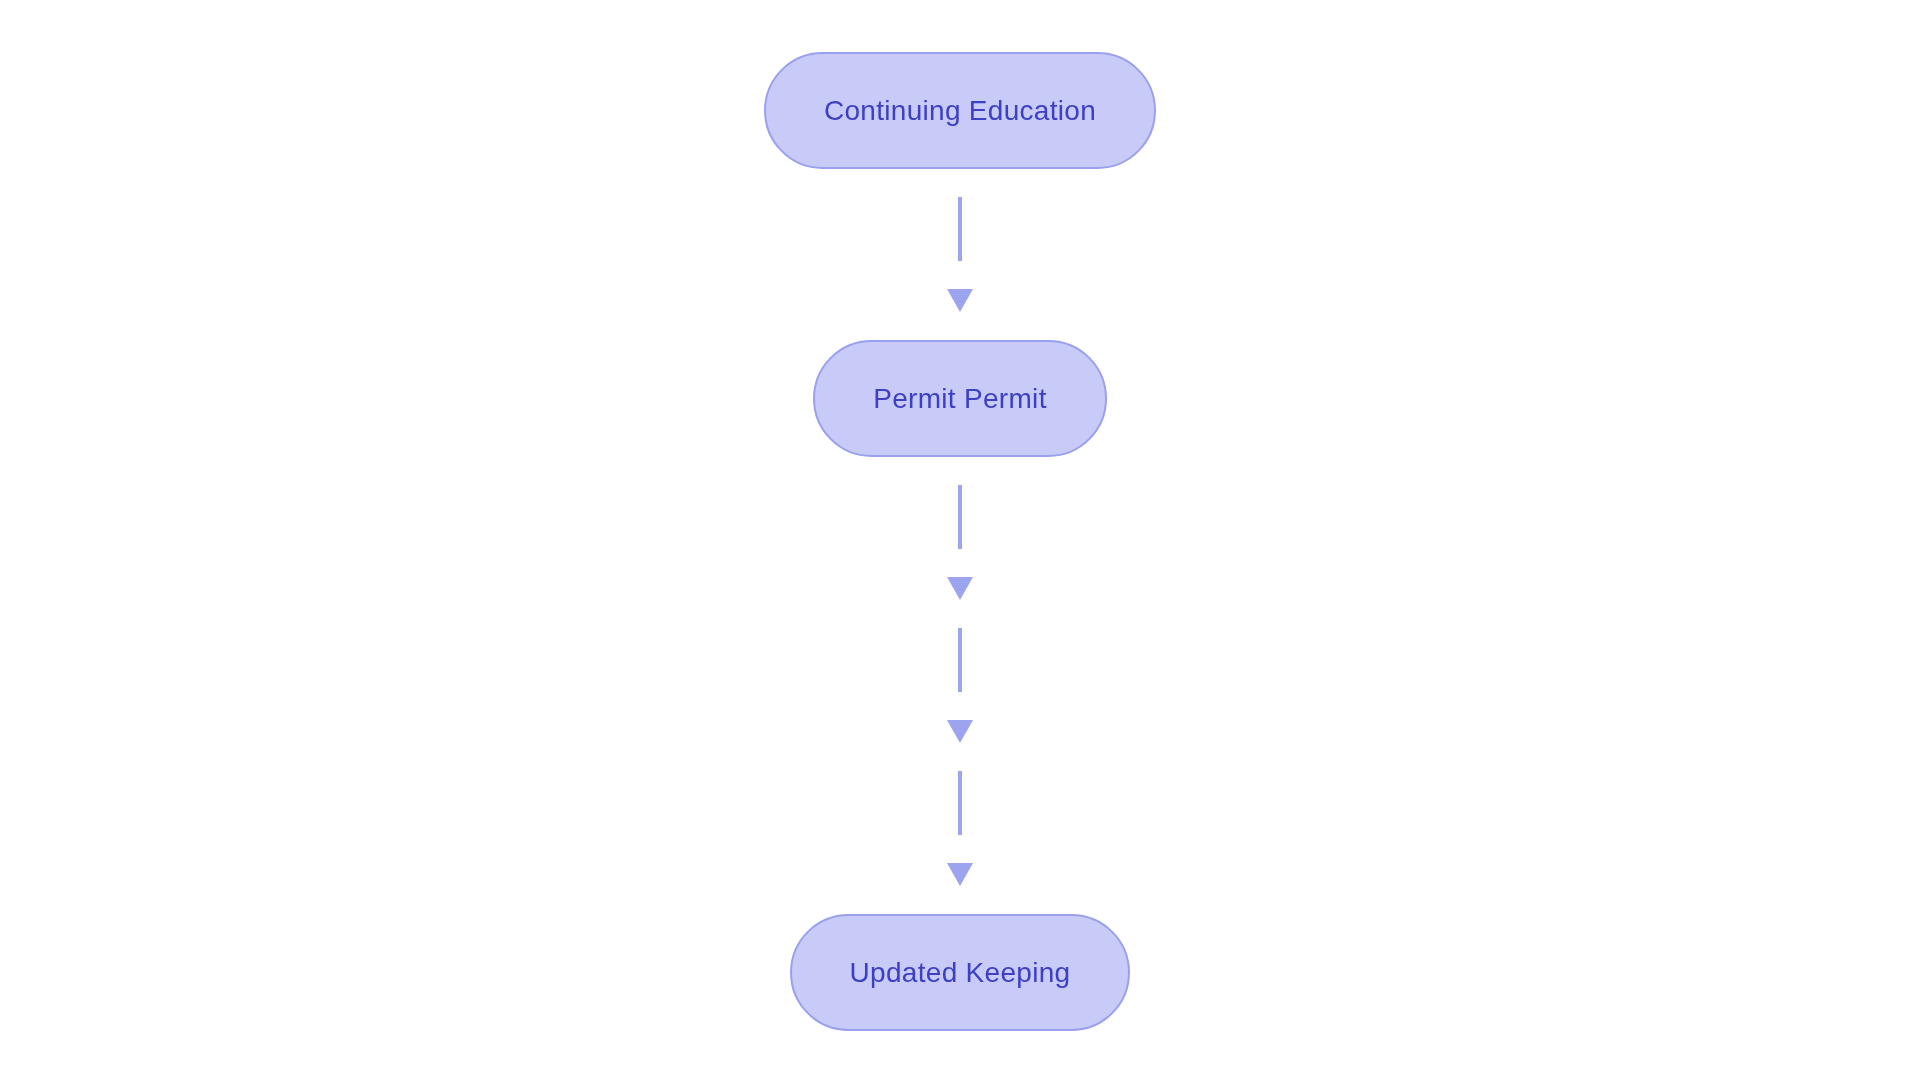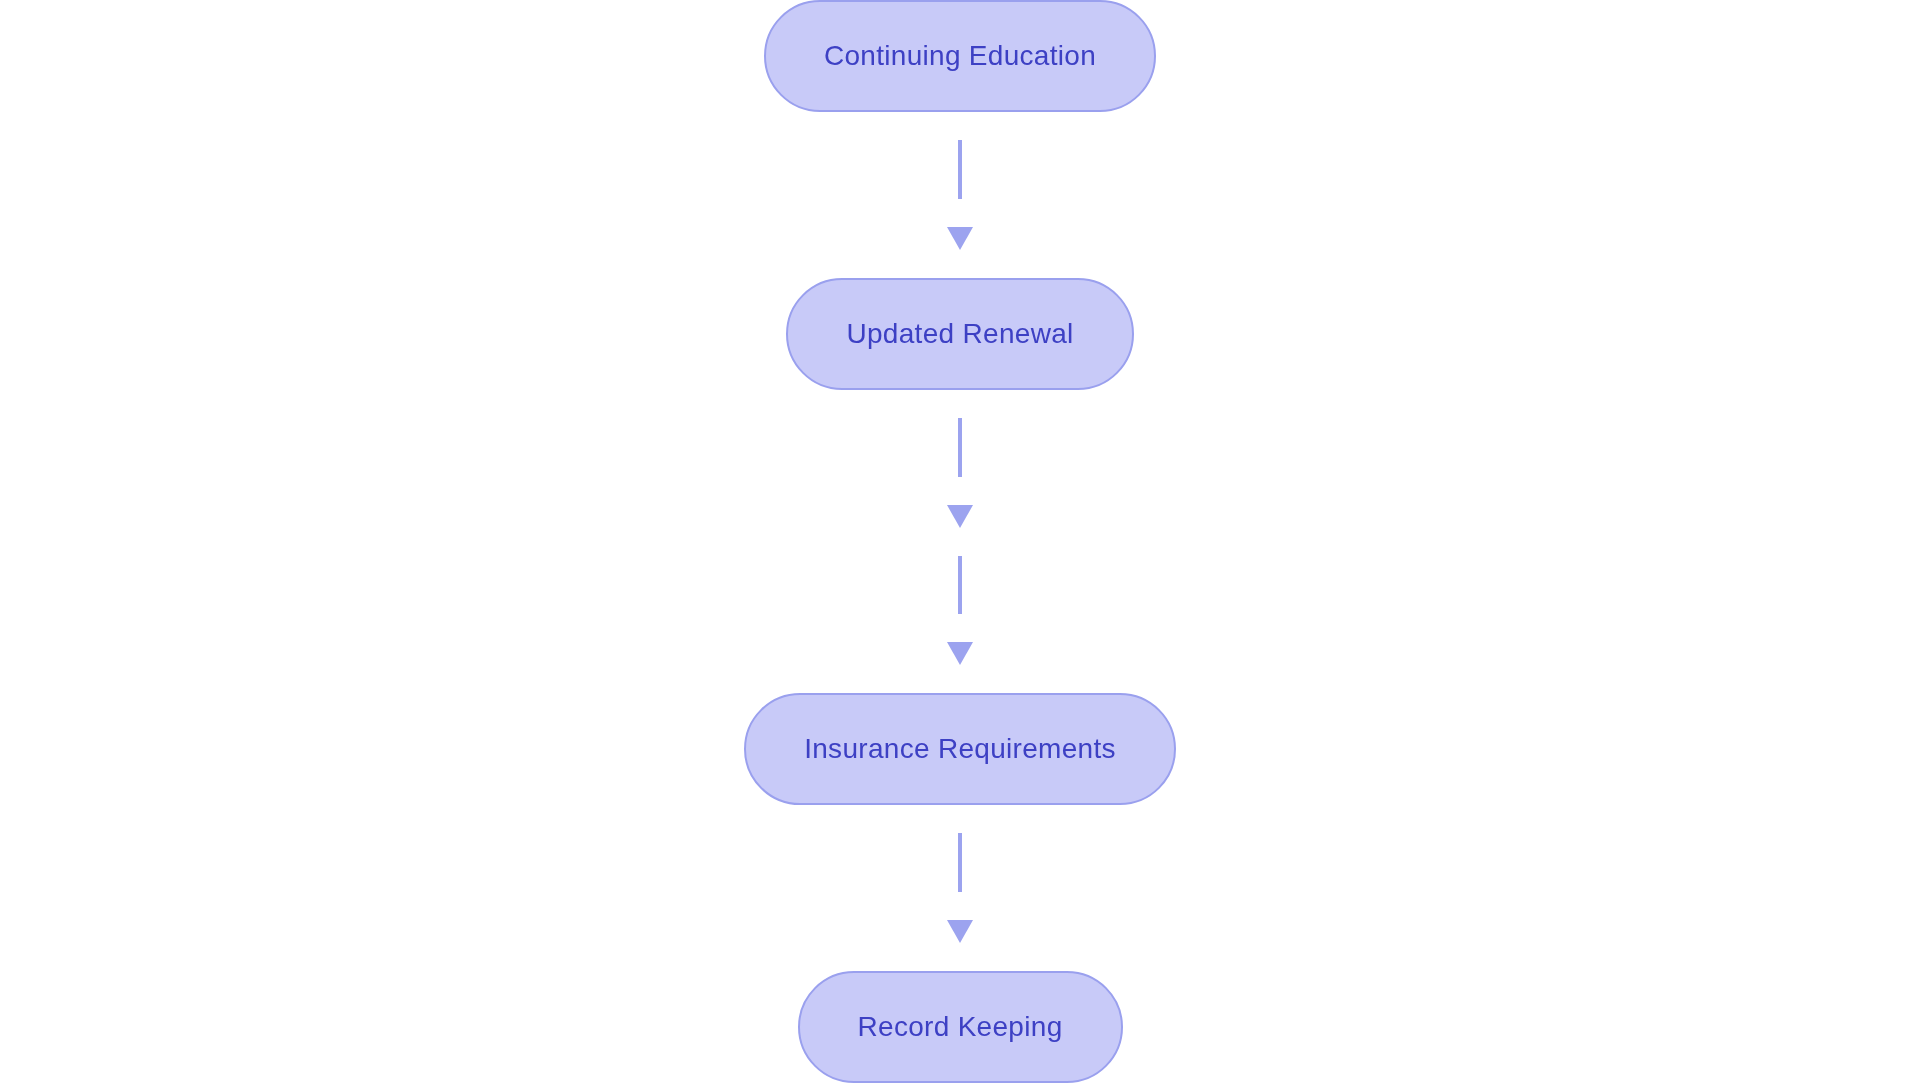--- a/index.html
+++ b/index.html
@@ -67,40 +67,37 @@
   <div class="flow-node">
     <span>Continuing Education</span>
   </div>
 
   <div class="connector">
     <div class="connector-line"></div>
     <div class="connector-head"></div>
   </div>
 
   <div class="flow-node">
-    <span>Updated Renewal</span>
+    <span>Permit Permit</span>
   </div>
 
   <div class="connector">
     <div class="connector-line"></div>
     <div class="connector-head"></div>
   </div>
 
 
   <div class="connector">
     <div class="connector-line"></div>
     <div class="connector-head"></div>
   </div>
 
-  <div class="flow-node">
-    <span>Insurance Requirements</span>
-  </div>
 
   <div class="connector">
     <div class="connector-line"></div>
     <div class="connector-head"></div>
   </div>
 
   <div class="flow-node">
-    <span>Record Keeping</span>
+    <span>Updated Keeping</span>
   </div>
 
 </div>
 
 </body></html>

